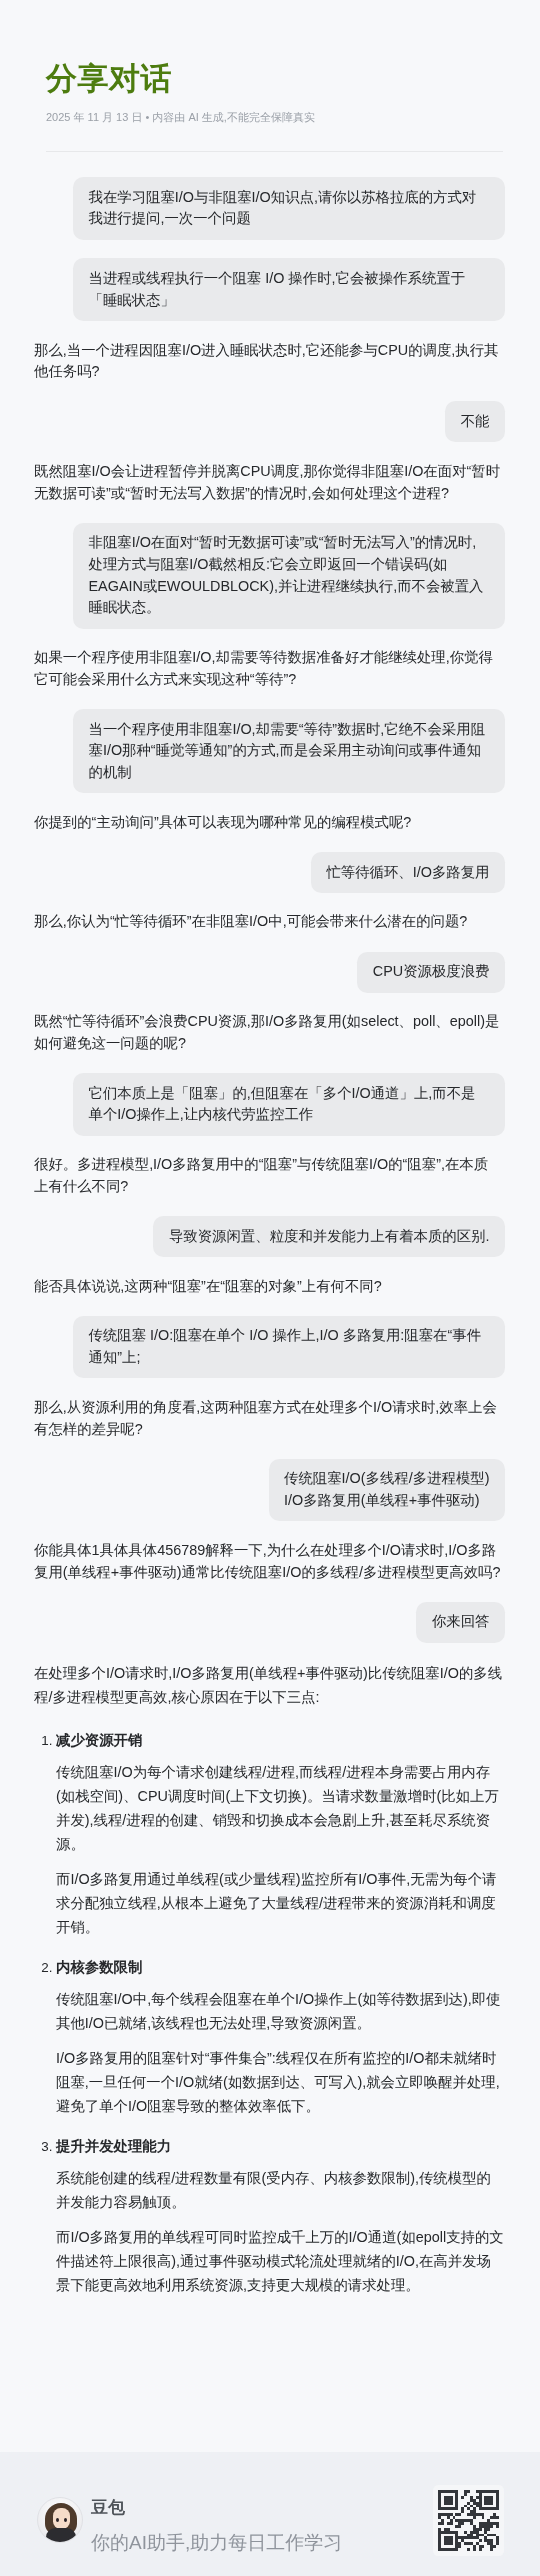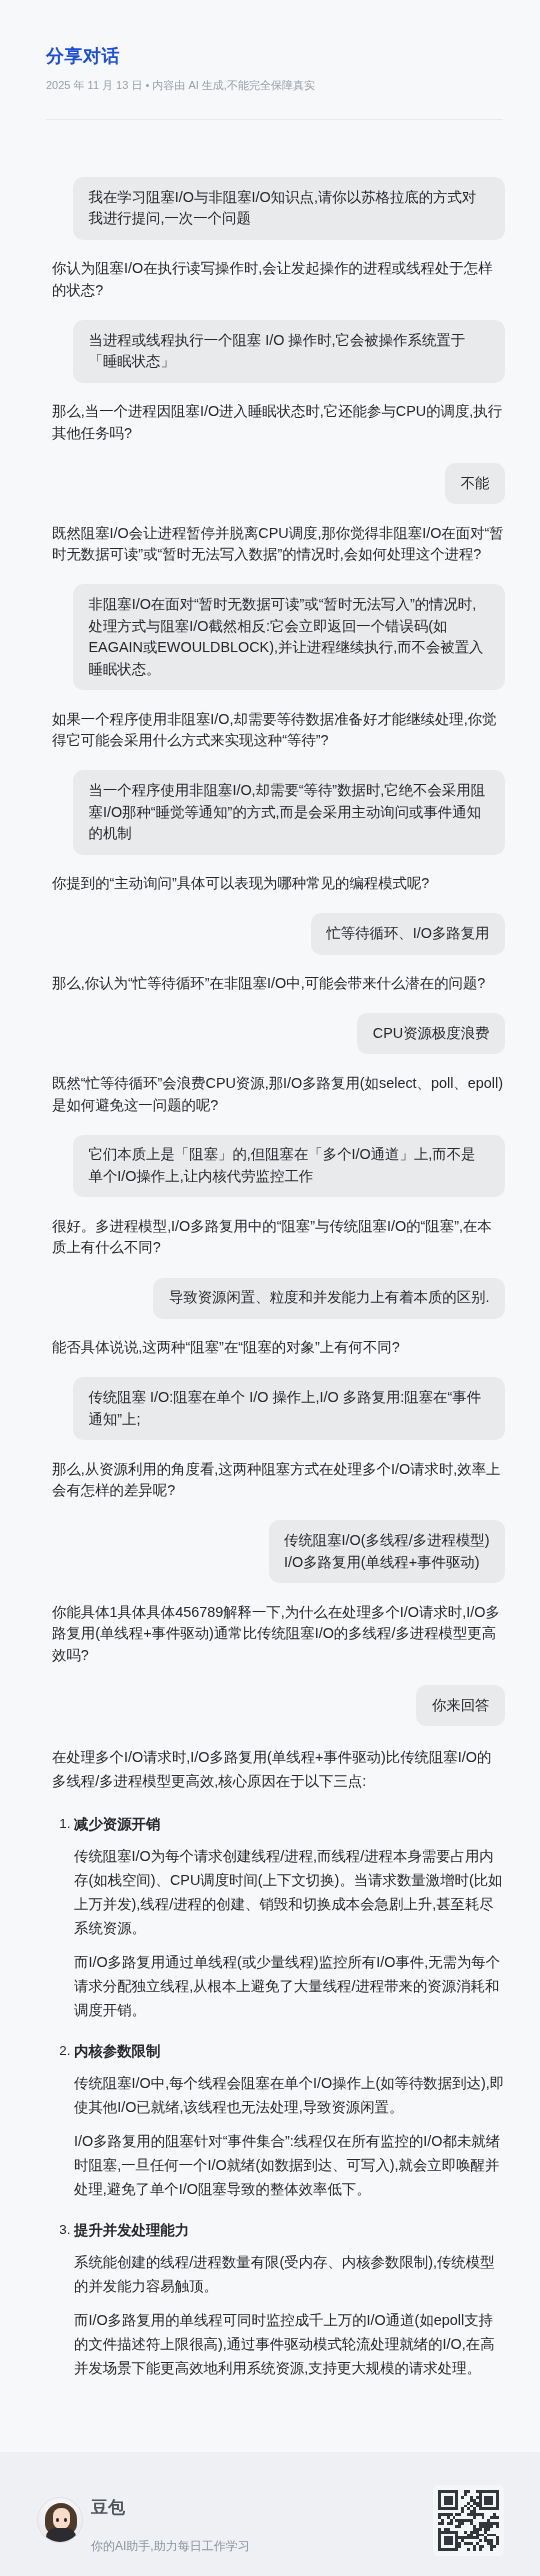--- a/index.html
+++ b/index.html
@@ -9,27 +9,27 @@
   *{margin:0;padding:0;box-sizing:border-box}
   html,body{width:541px}
   body{
     height:2597px; position:relative; overflow:hidden;
     background:var(--page-bg);
     font-family:"Liberation Sans","DejaVu Sans",sans-serif;
     color:var(--text);
   }
   
   .header{position:absolute;top:0;left:0;right:0}
-  .title{margin:44px 0 0 46px;font-size:18px;font-weight:700;color:#1d4ed8;letter-spacing:0.5px}
+  .title{margin:58px 0 0 46px;font-size:31px;font-weight:700;color:#4d7c0f;letter-spacing:0.5px}
   .meta{margin:10.3px 0 0 46px;font-size:11px;color:var(--muted)}
   .divider{margin:26px 38px 0 46px;border:none;border-top:0.5px solid var(--divider);height:0}
   
   .chat{
     position:absolute;top:177px;left:0;right:0;bottom:145px;
-    overflow:hidden;padding:0 36px 0 52px;
+    overflow:hidden;padding:0 36px 0 34px;
   }
   .row{display:flex;margin-bottom:18.5px}
   .row.user{justify-content:flex-end}
   .bubble{
     background:var(--bubble-bg);border-radius:10.3px;
     padding:9.8px 15.5px;max-width:432px;
     font-size:14.4px;line-height:21.6px;color:var(--text);
     white-space:pre-line;text-align:left;
   }
   .ai-text{font-size:14.4px;line-height:21.6px;color:var(--text);max-width:468px;white-space:pre-line}
@@ -51,44 +51,41 @@
     background:radial-gradient(circle at 50% 35%,#ffffff 0%,#ececef 70%,#e2e3e7 100%);
     border:0.5px solid #e0e1e5;overflow:hidden;
   }
   .avatar .hair{position:absolute;top:5.2px;left:7.2px;width:32px;height:32px;background:#4e3a2b;border-radius:16px 16px 11.3px 11.3px}
   .avatar .face{position:absolute;top:10.3px;left:15px;width:16.5px;height:20.6px;background:#f6dcc9;border-radius:7.7px}
   .avatar .eye{position:absolute;top:19.6px;width:3.1px;height:4.1px;background:#2a2226;border-radius:50%}
   .avatar .eye.l{left:17.5px}.avatar .eye.r{left:26px}
   .avatar .body{position:absolute;bottom:-4.1px;left:8.2px;width:30px;height:18.5px;background:#2c2c30;border-radius:9.3px 9.3px 0 0}
   .brand{position:absolute;left:91px;top:44px}
   .brand-name{font-size:17px;font-weight:700;color:var(--footer-name)}
-  .brand-tag{margin-top:19px;font-size:12px;color:var(--footer-tag)}
+  .brand-tag{margin-top:11px;font-size:19px;color:var(--footer-tag)}
   .qr-card{
     position:absolute;right:37px;top:33px;width:71px;height:71px;border-radius:5.2px;
     background:#f5f6f8;display:flex;align-items:center;justify-content:center;
   }
   .qr-card svg{width:61px;height:61px}
 </style>
 </head>
 <body>
 
 <div class="header">
   <h1 class="title">分享对话</h1>
   <p class="meta">2025 年 11 月 13 日 • 内容由 AI 生成,不能完全保障真实</p>
   <hr class="divider">
 </div>
 
 <div class="chat" id="chat">
   <div class="row user">
     <div class="bubble">我在学习阻塞I/O与非阻塞I/O知识点,请你以苏格拉底的方式对我进行提问,一次一个问题</div>
   </div>
 
-  <div class="row ai">
-    <div class="ai-text">你认为阻塞I/O在执行读写操作时,会让发起操作的进程或线程处于怎样的状态?</div>
-  </div>
 
   <div class="row user">
     <div class="bubble">当进程或线程执行一个阻塞 I/O 操作时,它会被操作系统置于「睡眠状态」</div>
   </div>
 
   <div class="row ai">
     <div class="ai-text">那么,当一个进程因阻塞I/O进入睡眠状态时,它还能参与CPU的调度,执行其他任务吗?</div>
   </div>
 
   <div class="row user">

